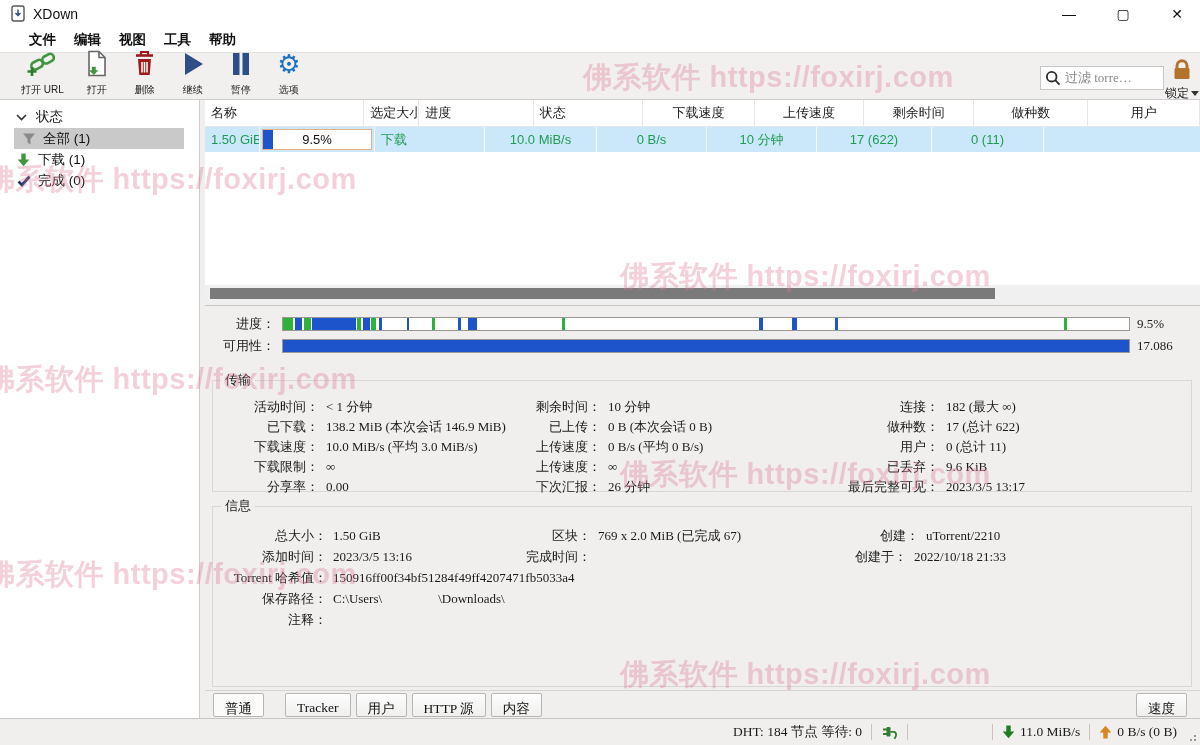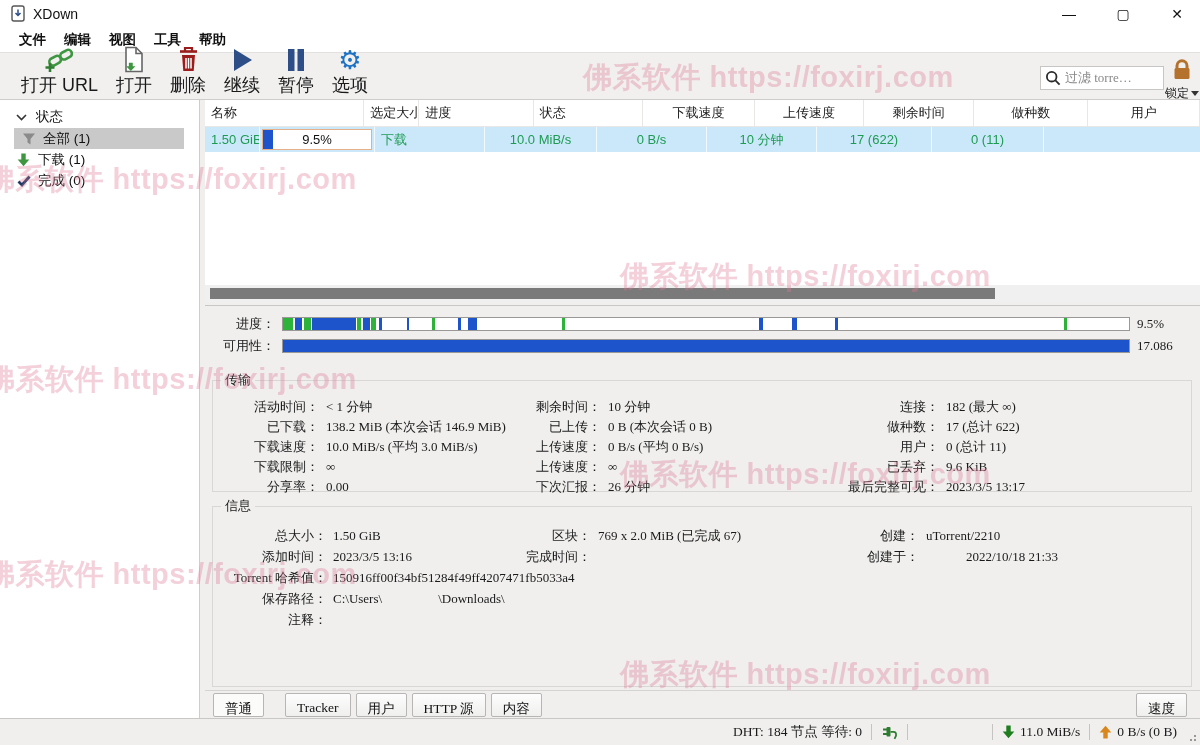--- a/index.html
+++ b/index.html
@@ -8,28 +8,28 @@
   #app { position:relative; width:1200px; height:745px; overflow:hidden; background:#f0efee; }
 
   
   #titlebar { position:absolute; left:0; top:0; width:1200px; height:27px; background:#fff; display:flex; align-items:center; }
   #titlebar .appicon { margin-left:10px; display:flex; }
   #titlebar .title { margin-left:7px; font-size:14px; color:#111; }
   #wincontrols { position:absolute; right:0; top:0; height:27px; display:flex; }
   .winbtn { width:46px; height:27px; display:flex; align-items:center; justify-content:center; font-size:14px; color:#111; cursor:default; margin-left:8px; }
 
   
-  #menubar { position:absolute; left:0; top:27px; width:1200px; height:25px; background:#fff; display:flex; align-items:center; padding-left:10px; }
+  #menubar { position:absolute; left:0; top:27px; width:1200px; height:25px; background:#fff; display:flex; align-items:center; padding-left:20px; }
   .menuitem { padding:0 9px; font-size:13.5px; font-weight:bold; color:#111; height:25px; line-height:25px; }
 
   
   #toolbar { position:absolute; left:0; top:52px; width:1200px; height:48px; background:#f1f0ef; border-top:1px solid #e3e1df; border-bottom:1px solid #cfcdcb; display:flex; align-items:stretch; padding-left:12px; }
   .toolbtn { display:flex; flex-direction:column; align-items:center; justify-content:flex-end; padding:3px 9px 2px; min-width:48px; }
   .toolbtn .ticon { height:27px; display:flex; align-items:center; }
-  .toolbtn .tlabel { font-size:18px; color:#1a1a1a; margin-top:0; white-space:nowrap; }
+  .toolbtn .tlabel { font-size:10px; color:#1a1a1a; margin-top:6px; white-space:nowrap; }
   #filterbox { position:absolute; right:36px; top:13px; width:124px; height:24px; background:#fff; border:1px solid #c8c6c4; display:flex; align-items:center; padding:0 4px; }
   #filterbox input { border:none; outline:none; width:92px; font-size:13px; font-family:"Liberation Serif","DejaVu Serif",serif; color:#333; background:transparent; }
   #filterbox input::placeholder { color:#8a8a8a; }
   #lockbtn { position:absolute; right:1px; top:6px; width:34px; display:flex; flex-direction:column; align-items:center; }
   #lockbtn .llabel { font-size:12px; color:#1a1a1a; margin-top:1px; display:flex; align-items:center; }
   .caret-down { width:0; height:0; border-left:4px solid transparent; border-right:4px solid transparent; border-top:5px solid #333; margin-left:2px; }
 
   
   #sidebar { position:absolute; left:0; top:100px; width:200px; height:618px; background:#fff; border-right:1px solid #cfcdcb; padding-top:6px; }
   #sidebar .shead { display:flex; align-items:center; padding-left:16px; height:22px; font-size:13.5px; color:#111; }
@@ -396,21 +396,21 @@
             <span class="fvalue">uTorrent/2210</span>
           </div>
         <div class="irow" style="top:31px;left:10px;">
             <span class="ilabel1">添加时间：</span>
             <span class="fvalue">2023/3/5 13:16</span>
           </div>
         <div class="irow" style="top:31px;left:300px;">
             <span class="ilabel2">完成时间：</span>
             <span class="fvalue"></span>
           </div>
-        <div class="irow" style="top:31px;left:600px;gap:40px;">
+        <div class="irow" style="top:31px;left:588px;">
             <span class="ilabel3">创建于：</span>
             <span class="fvalue">2022/10/18 21:33</span>
           </div>
         <div class="irow" style="top:52px;left:10px;">
             <span class="ilabel1">Torrent 哈希值：</span>
             <span class="fvalue">150916ff00f34bf51284f49ff4207471fb5033a4</span>
           </div>
         <div class="irow" style="top:73px;left:10px;">
             <span class="ilabel1">保存路径：</span>
             <span class="fvalue">C:\Users\</span>

